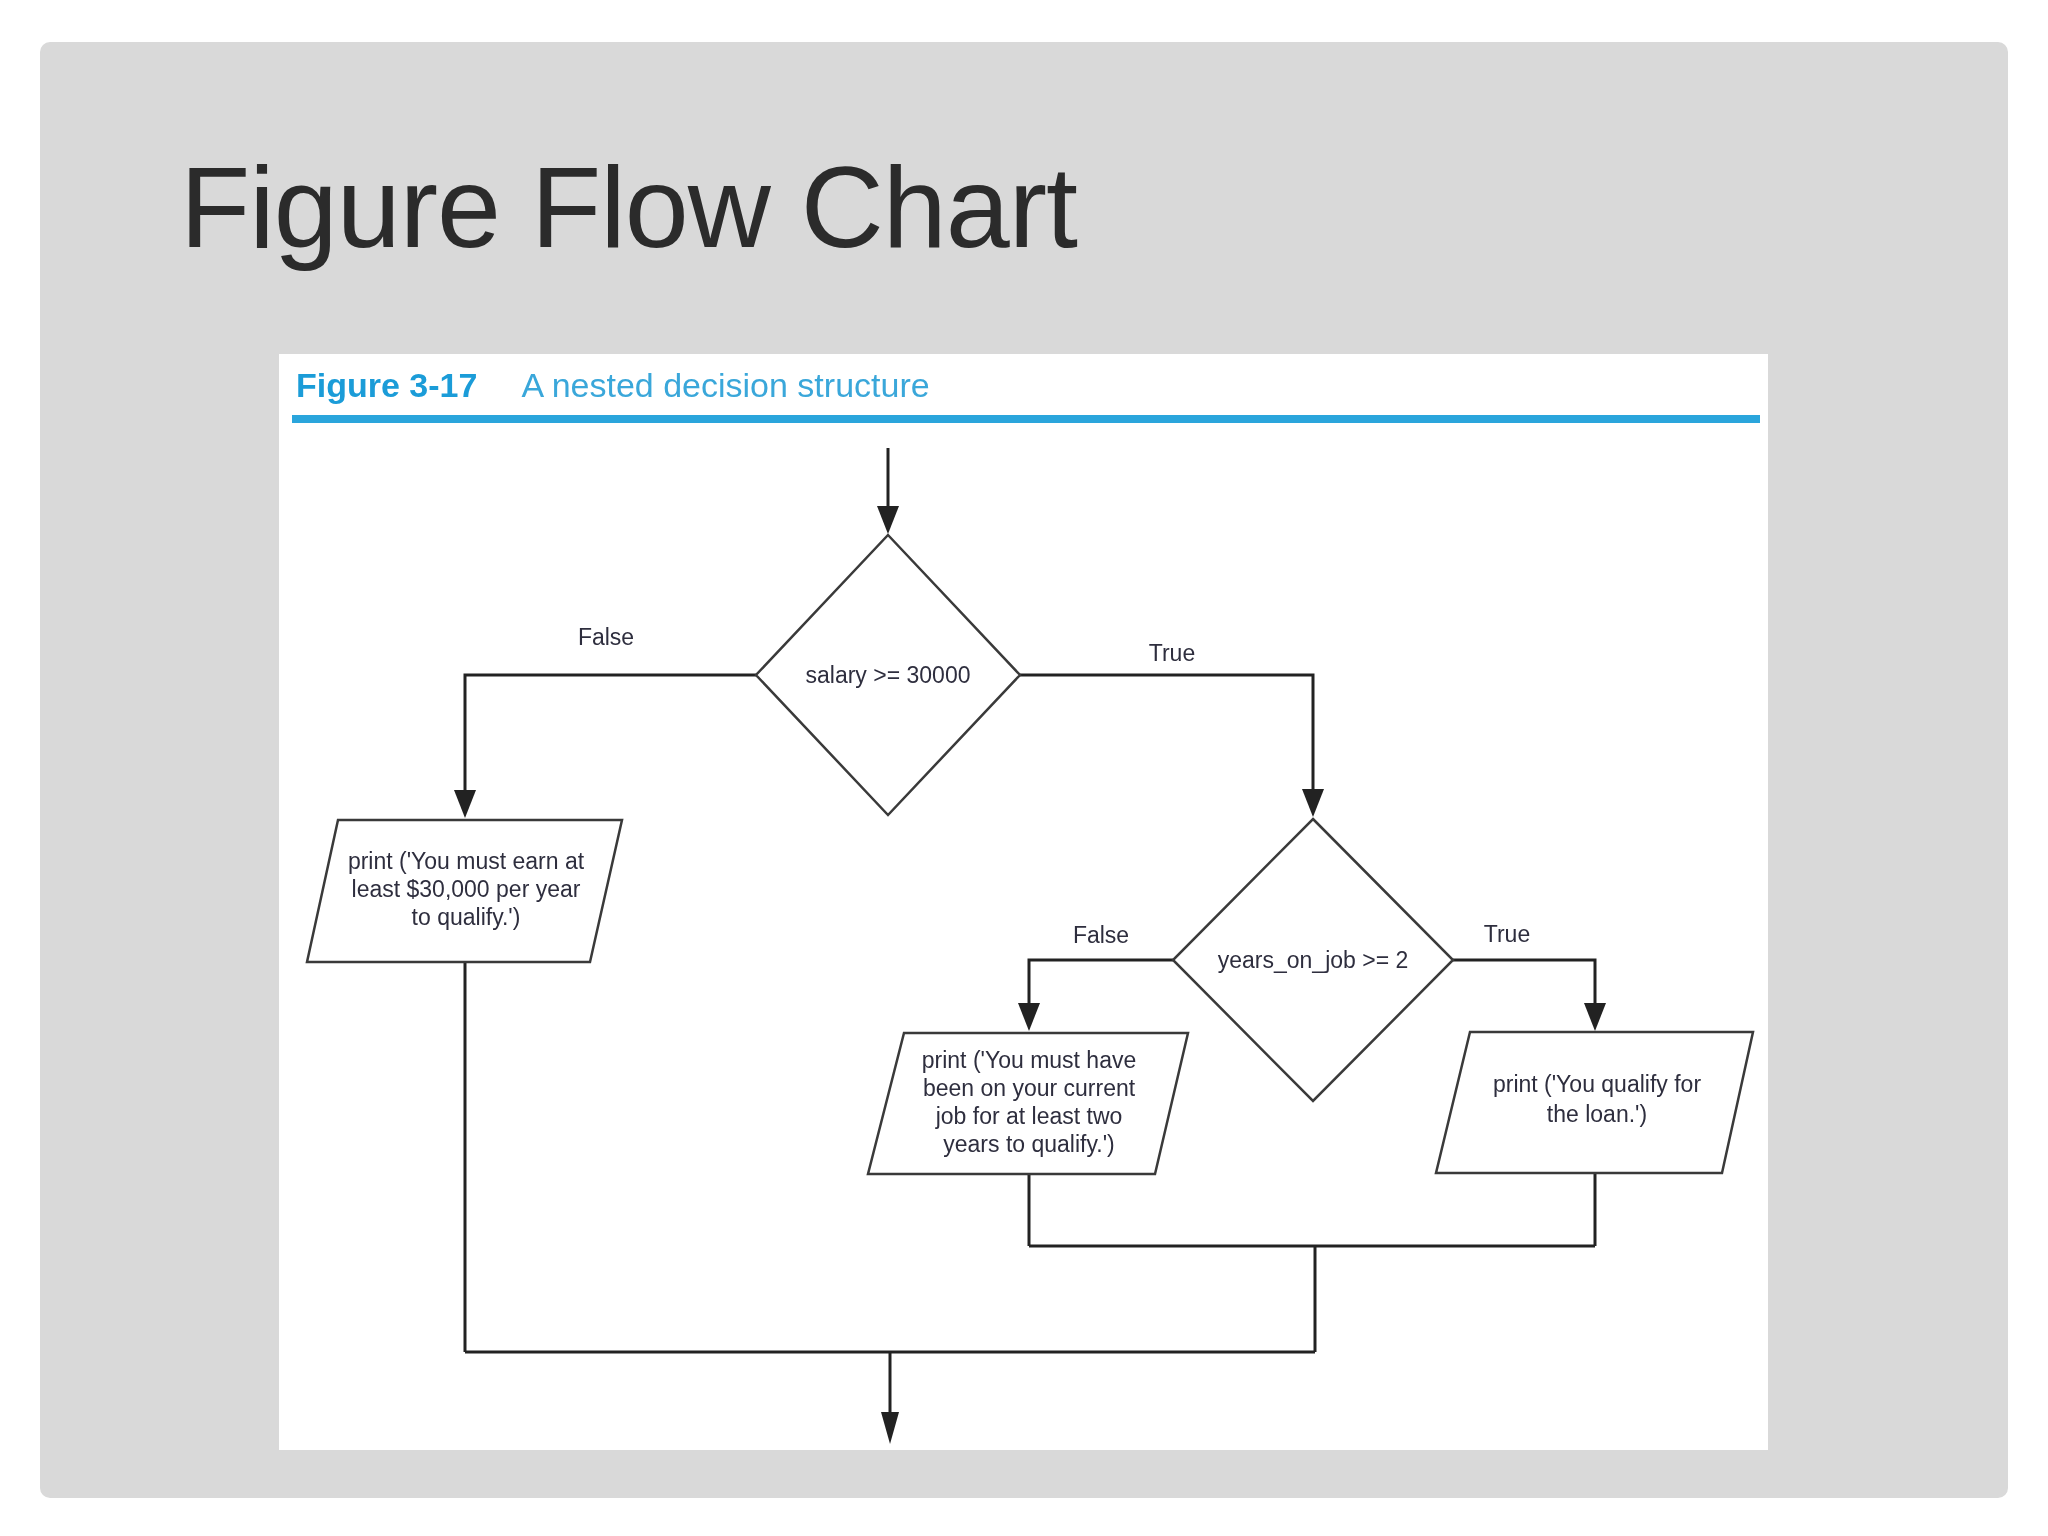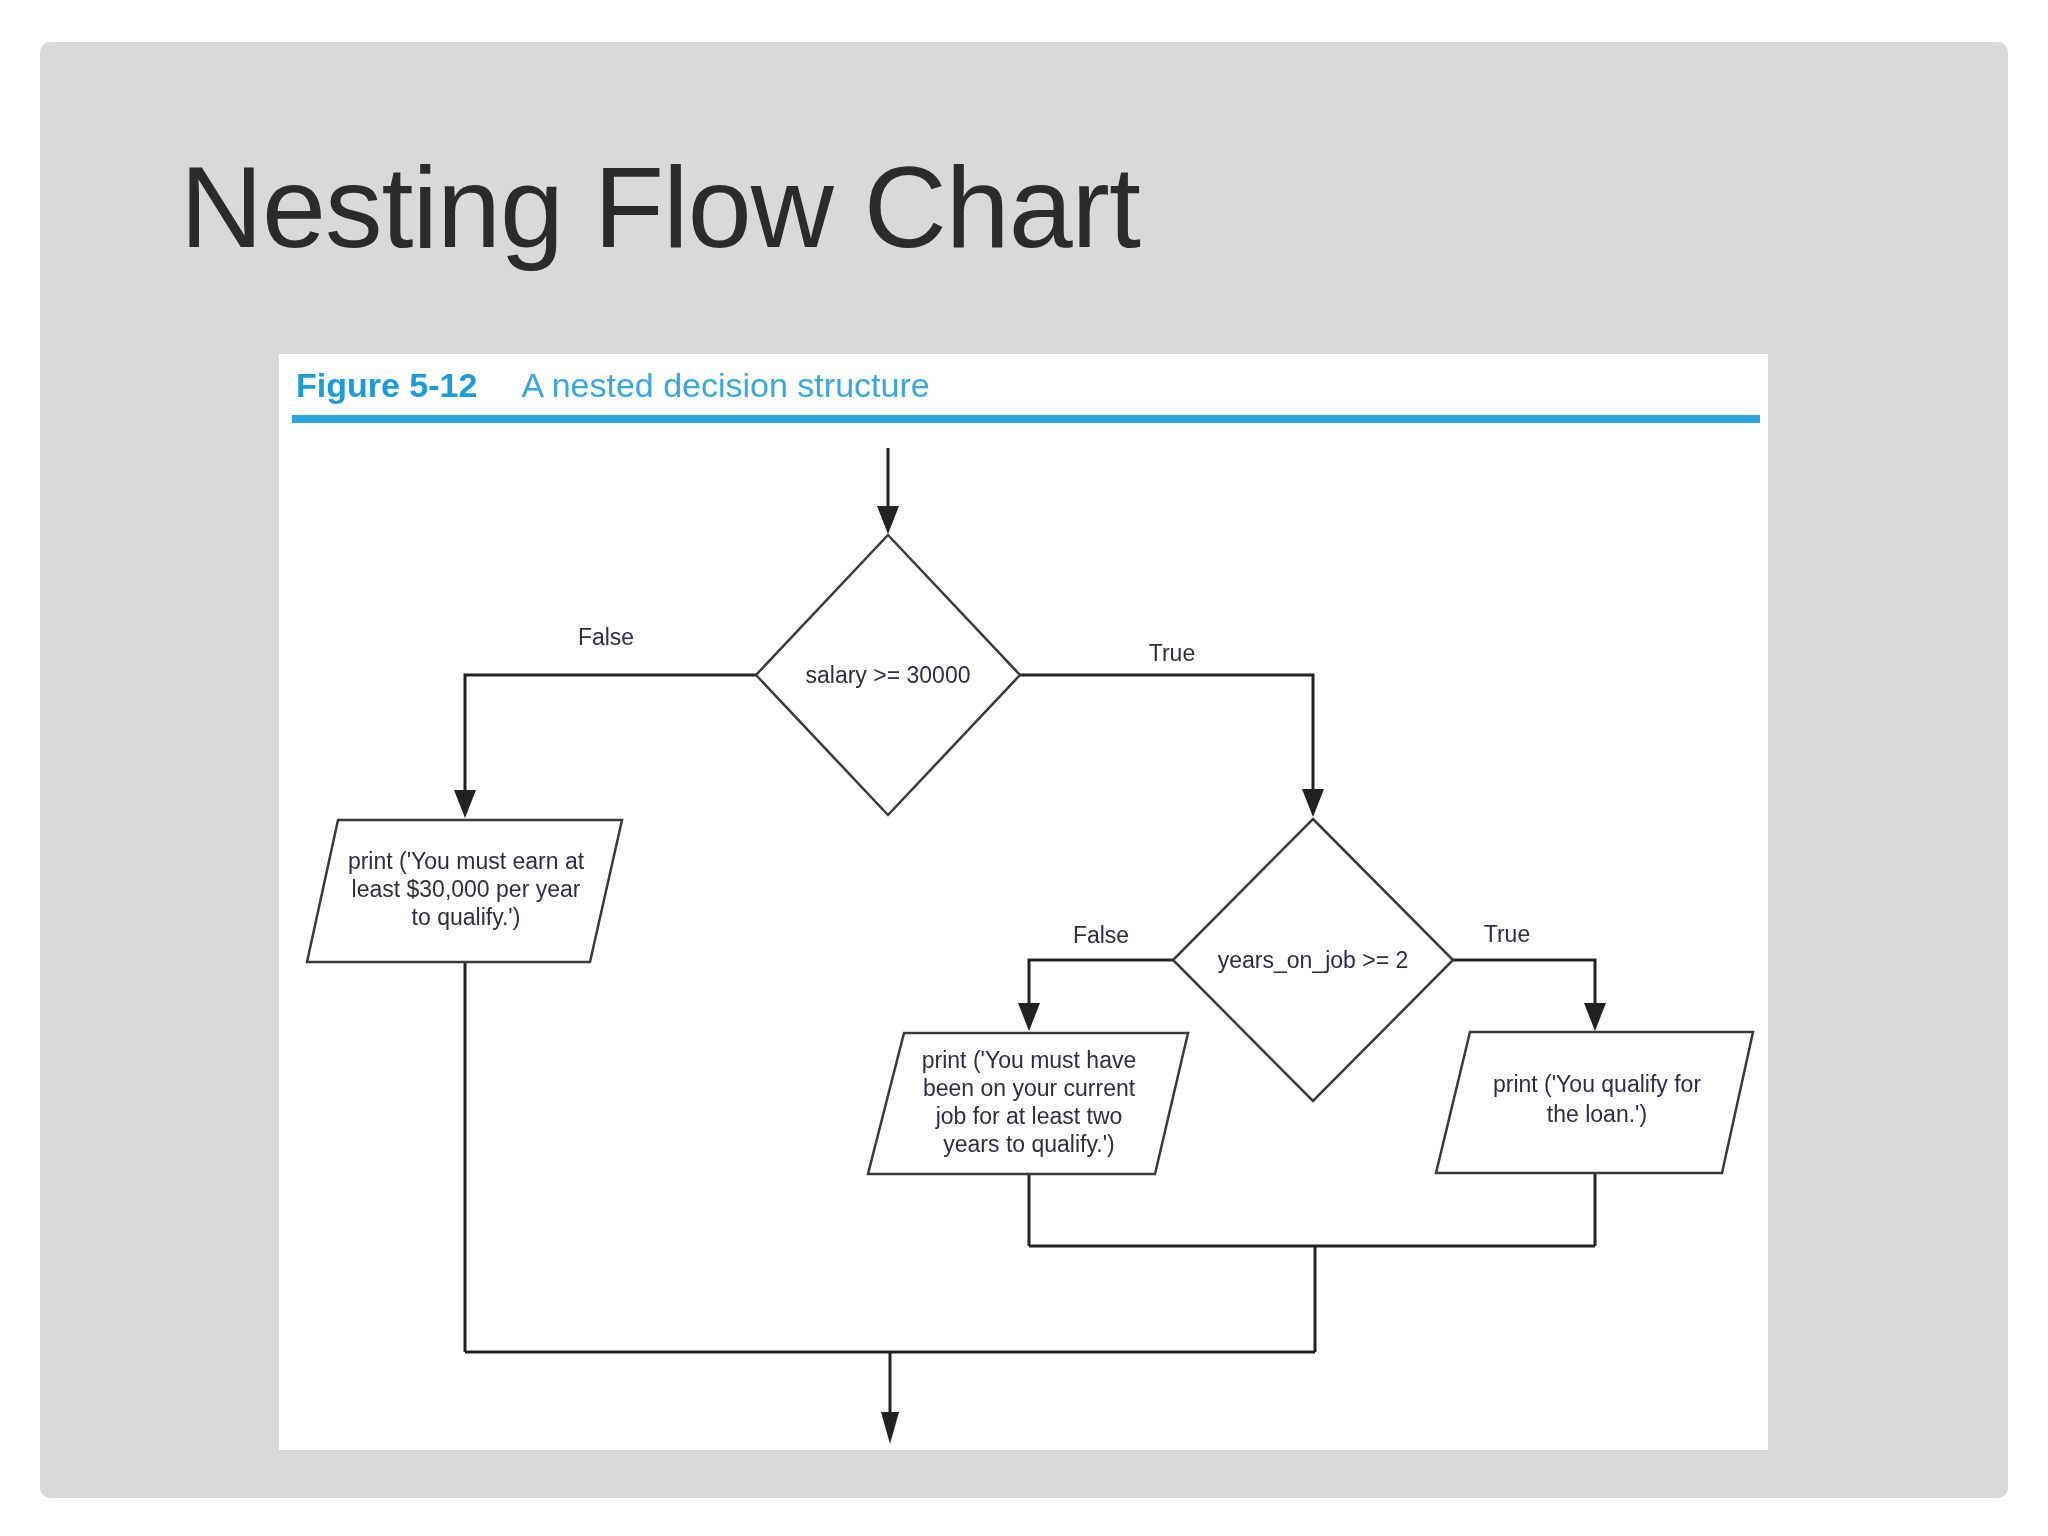--- a/index.html
+++ b/index.html
@@ -72,26 +72,26 @@
     font-family: "Liberation Sans", sans-serif;
     font-size: 23px;
   }
 </style>
 </head>
 <body>
 
 <div class="stage">
   <div class="slide">
 
-    <h1 class="title">Nesting Flow Chart</h1>
+    <h1 class="title">Figure Flow Chart</h1>
 
     <div class="figure-panel">
 
       <div class="caption-row">
-        <span class="fig-label">Figure 5-12</span><span class="fig-caption">A nested decision structure</span>
+        <span class="fig-label">Figure 3-17</span><span class="fig-caption">A nested decision structure</span>
       </div>
       <div class="caption-rule"></div>
 
       <svg class="flow" viewBox="279 354 1489 1096" xmlns="http://www.w3.org/2000/svg">
 
         <path class="connector" d="M888 448 V506"></path>
         <path class="connector" d="M756 675 H465 V792"></path>
         <path class="connector" d="M1020 675 H1313 V790"></path>
         <path class="connector" d="M1173 960 H1029 V1005"></path>
         <path class="connector" d="M1453 960 H1595 V1005"></path>

